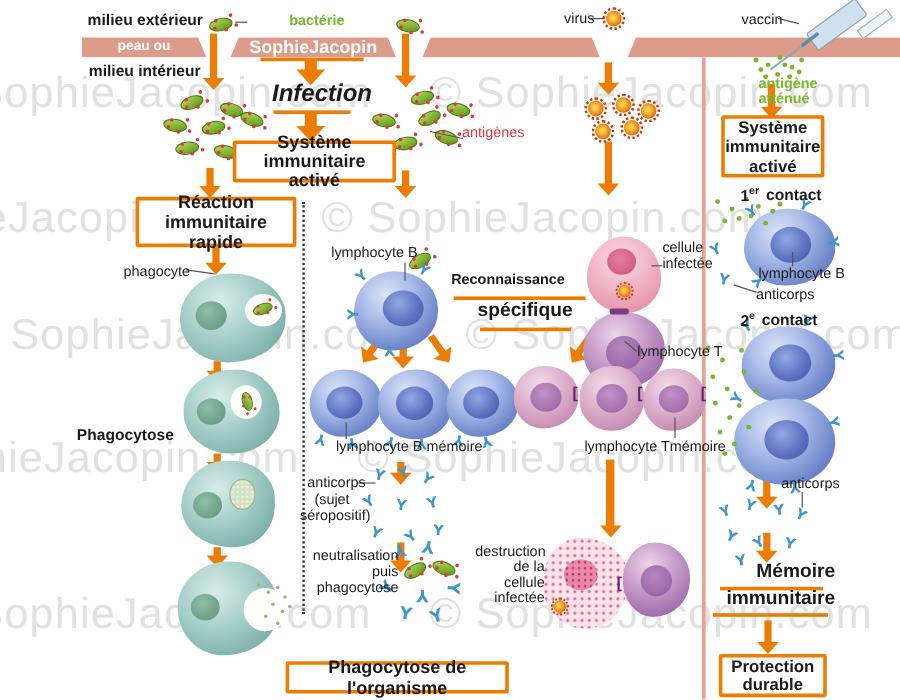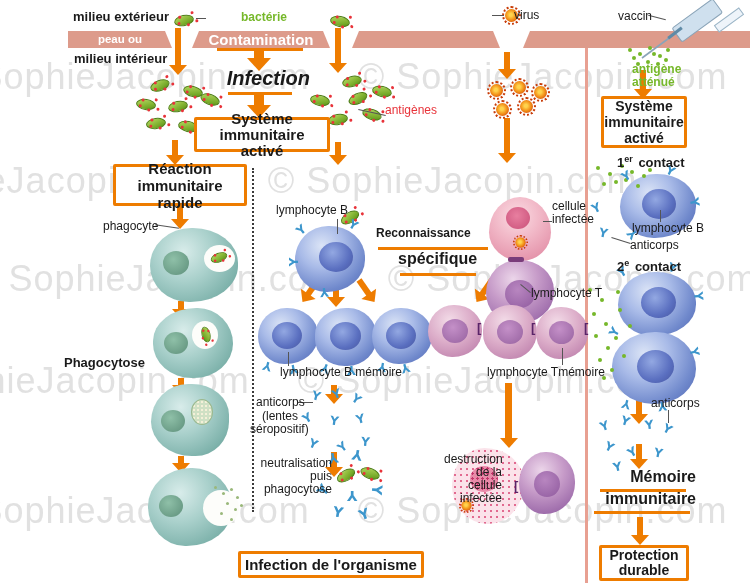--- a/index.html
+++ b/index.html
@@ -76,33 +76,33 @@
   <div class="wm" style="left:-60px;top:56px;"><span>© SophieJacopin.com</span><span>© SophieJacopin.com</span></div>
   <div class="wm" style="left:-150px;top:160px;"><span>© SophieJacopin.com</span><span>© SophieJacopin.com</span></div>
   <div class="wm" style="left:-30px;top:258px;"><span>© SophieJacopin.com</span><span>© SophieJacopin.com</span></div>
   <div class="wm" style="left:-120px;top:360px;"><span>© SophieJacopin.com</span><span>© SophieJacopin.com</span></div>
   <div class="wm" style="left:-60px;top:490px;"><span>© SophieJacopin.com</span><span>© SophieJacopin.com</span></div>
 
   <div class="band" style="left:68px;width:104px;clip-path:polygon(0 0,calc(100% - 7px) 0,100% 100%,0 100%);">
     <span class="bt" style="font-size:11.5px;">peau ou muqueuses</span>
     </div>
   <div class="band" style="left:192px;width:138px;clip-path:polygon(0 100%,7px 0,calc(100% - 7px) 0,100% 100%);">
-    <span class="bt" style="font-size:15px;">Contamination</span>
+    <span class="bt" style="font-size:15px;">SophieJacopin</span>
     </div>
   <div class="band" style="left:352px;width:148px;clip-path:polygon(0 100%,7px 0,calc(100% - 7px) 0,100% 100%);"></div>
   <div class="band" style="left:523px;width:227px;clip-path:polygon(0 100%,7px 0,100% 0,100% 100%);"></div>
   <div class="ul" style="left:217px;top:48px;width:86px;"></div>
 
   <div class="sep-dot" style="left:252px;top:168px;height:344px;"></div>
   <div class="sep-pink" style="left:585px;top:48px;height:535px;"></div>
 
   <div class="lb bold" style="left:73px;top:10px;">milieu extérieur</div>
   <div class="lb green" style="left:203px;top:11px;">bactérie</div>
   <div class="lb bold" style="left:74px;top:52px;">milieu intérieur</div>
-  <div class="lb" style="left:470px;top:9px;margin-left:44px;">virus</div>
+  <div class="lb" style="left:470px;top:9px;">virus</div>
   <div class="lb" style="left:618px;top:10px;">vaccin</div>
   <div class="lb" style="left:210px;top:72px;width:100px;text-align:right;font-weight:bold;font-size:20px;font-style:italic;">Infection</div>
   <div class="ul" style="left:228px;top:92px;width:64px;height:2.5px;"></div>
   <div class="lb red" style="left:385px;top:104px;">antigènes</div>
   <div class="lb green center" style="left:594px;top:63px;width:60px;">
     <span>antigène</span><br>
     <span>atténué</span></div>
 
   <div class="cline" style="left:196px;top:18px;width:10px;height:1px;"></div>
   <div class="cline" style="left:492px;top:15px;width:12px;height:1px;"></div>
@@ -257,21 +257,21 @@
     </div>
   <span class="brk" style="left:477px;top:320px;">[</span>
   <span class="brk" style="left:531px;top:320px;">[</span>
   <span class="brk" style="left:584px;top:320px;">[</span>
   <div class="cline" style="left:562px;top:348px;width:1px;height:17px;"></div>
   <div class="lb" style="left:487px;top:366px;">lymphocyte Tmémoire</div>
 
   <div class="ar" style="left:331px;top:385px;height:10px;"></div>
   <div class="lb" style="left:256px;top:396px;">anticorps</div>
   <div class="cline" style="left:298px;top:402px;width:15px;height:1px;"></div>
-  <div class="lb" style="left:262px;top:410px;">(lentes</div>
+  <div class="lb" style="left:262px;top:410px;">(sujet</div>
   <div class="lb" style="left:250px;top:423px;">séropositif)</div>
   <span class="ry" style="left:312px;top:390px;transform:rotate(15deg);">Y</span>
   <span class="ry" style="left:332px;top:388px;transform:rotate(-20deg);">Y</span>
   <span class="ry" style="left:352px;top:393px;transform:rotate(35deg);">Y</span>
   <span class="ry" style="left:303px;top:412px;transform:rotate(-30deg);">Y</span>
   <span class="ry" style="left:330px;top:415px;transform:rotate(8deg);">Y</span>
   <span class="ry" style="left:356px;top:413px;transform:rotate(-15deg);">Y</span>
   <span class="ry" style="left:309px;top:438px;transform:rotate(22deg);">Y</span>
   <span class="ry" style="left:338px;top:441px;transform:rotate(-38deg);">Y</span>
   <span class="ry" style="left:361px;top:436px;transform:rotate(5deg);">Y</span>
@@ -284,21 +284,21 @@
   <span class="bact" style="left:360px;top:468px;transform:rotate(20deg);"></span>
   <span class="ry" style="left:328px;top:452px;font-size:14px;transform:rotate(170deg);">Y</span>
   <span class="ry" style="left:352px;top:449px;font-size:14px;transform:rotate(190deg);">Y</span>
   <span class="ry" style="left:318px;top:484px;font-size:14px;transform:rotate(-55deg);">Y</span>
   <span class="ry" style="left:347px;top:490px;font-size:14px;transform:rotate(180deg);">Y</span>
   <span class="ry" style="left:372px;top:484px;font-size:14px;transform:rotate(95deg);">Y</span>
   <span class="ry" style="left:333px;top:506px;font-size:14px;transform:rotate(10deg);">Y</span>
   <span class="ry" style="left:359px;top:508px;font-size:14px;transform:rotate(-20deg);">Y</span>
 
   <div class="ar" style="left:505px;top:383px;height:56px;width:7px;"></div>
-  <div class="lb center" style="left:396px;top:453px;width:58px;margin-left:48px;">
+  <div class="lb center" style="left:396px;top:453px;width:58px;">
     <span>destruction</span><br>
     <span>de la</span><br>
     <span>cellule</span><br>
     <span>infectée</span></div>
   <div class="wreck" style="left:452px;top:448px;width:72px;height:76px;"></div>
   <div class="abs" style="left:470px;top:466px;width:28px;height:26px;border-radius:50%;z-index:5;background:radial-gradient(#c2346a 1px,transparent 1.4px) #e88aa8;background-size:5px 5px;"></div>
   <span class="virus" style="left:460px;top:499px;transform:scale(.8);"></span>
   <span class="brk" style="left:514px;top:478px;">[</span>
   <div class="cell purple" style="left:519px;top:452px;width:56px;height:62px;">
     <span class="nuc" style="left:15px;top:19px;width:26px;height:26px;"></span>
@@ -351,15 +351,15 @@
   <span class="ry" style="left:613px;top:461px;transform:rotate(-12deg);">Y</span>
   <div class="ar" style="left:636px;top:444px;height:16px;"></div>
 
   <div class="lb center" style="left:588px;top:470px;width:108px;font-size:16px;font-weight:bold;">Mémoire</div>
   <div class="ul" style="left:600px;top:489px;width:86px;"></div>
   <div class="lb center" style="left:588px;top:492px;width:108px;font-size:16px;font-weight:bold;">immunitaire</div>
   <div class="ul" style="left:594px;top:511px;width:96px;"></div>
   <div class="ar" style="left:637px;top:517px;height:19px;"></div>
   <div class="obox" style="left:599px;top:545px;width:90px;height:36px;font-size:14px;line-height:15px;">Protection durable</div>
 
-  <div class="obox" style="left:238px;top:551px;width:186px;height:27px;font-size:15px;">Infection de l'organisme</div>
+  <div class="obox" style="left:238px;top:551px;width:186px;height:27px;font-size:15px;">Phagocytose de l'organisme</div>
 
 </div>
 
 </body></html>

